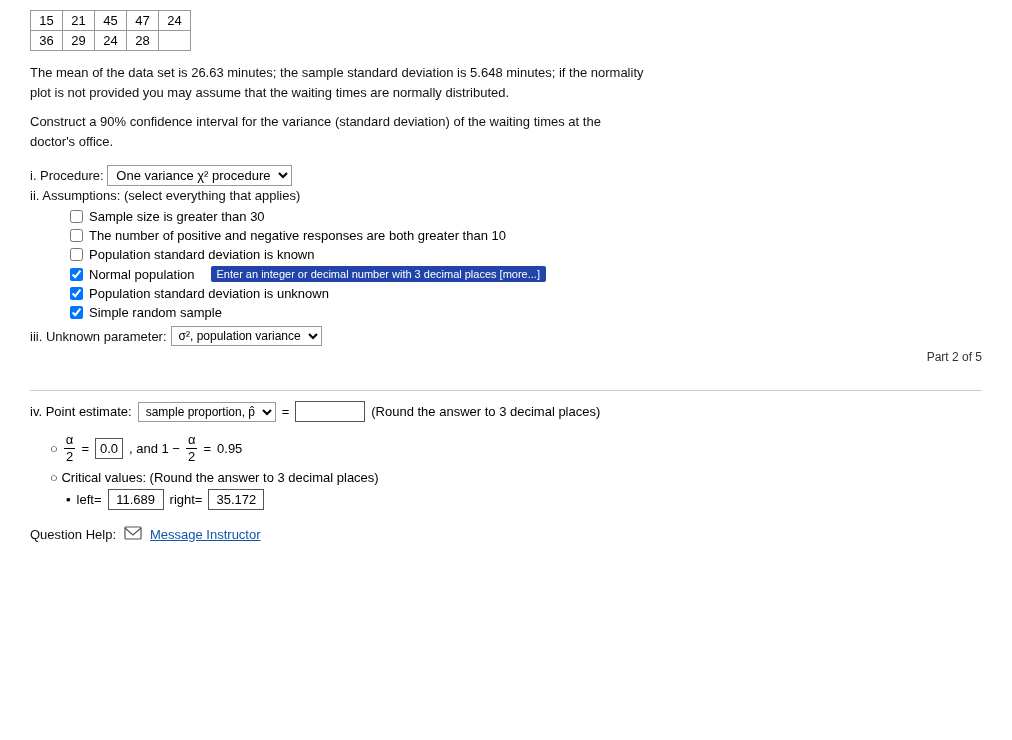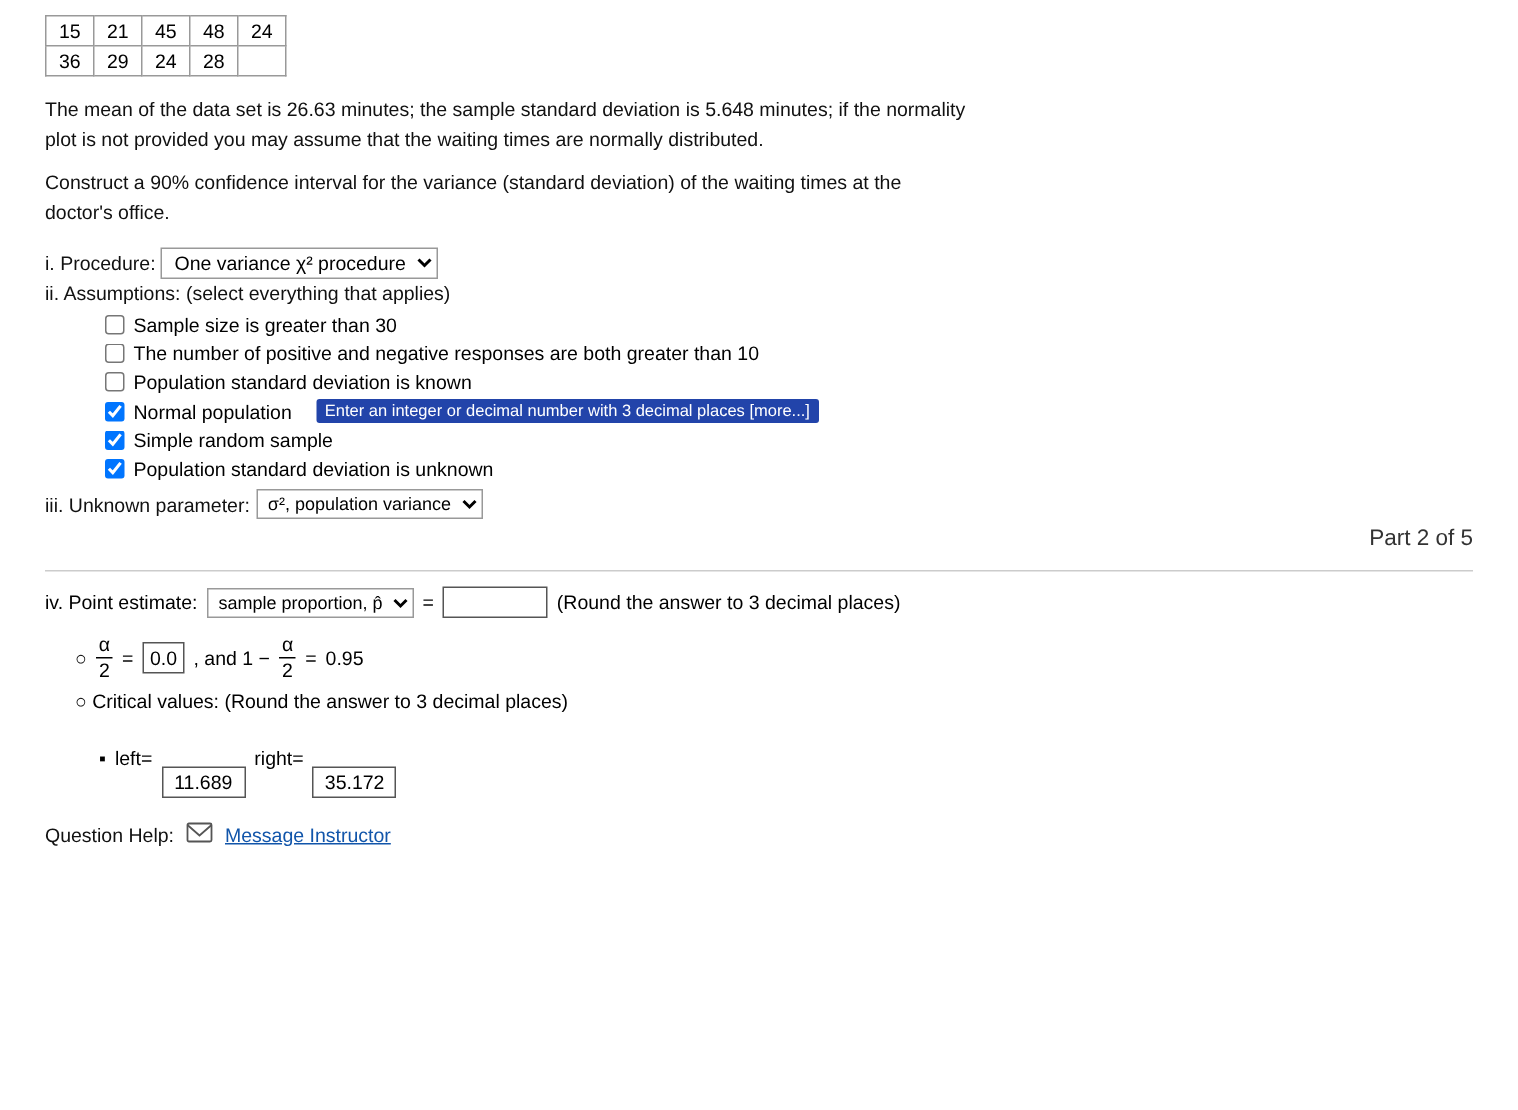--- a/index.html
+++ b/index.html
@@ -93,23 +93,23 @@
       gap: 4px;
     }
     .unknown-param select {
       font-size: 12px;
       border: 1px solid #999;
       background: #fff;
       padding: 1px 3px;
     }
     .part-label {
       text-align: right;
-      font-size: 15px;
+      font-size: 12px;
       color: #333;
-      margin-bottom: 3px;
+      margin-bottom: 16px;
     }
     .divider {
       border: none;
       border-top: 1px solid #ccc;
       margin: 10px 0;
     }
     .point-estimate-row {
       display: flex;
       align-items: center;
       gap: 6px;
@@ -184,21 +184,20 @@
       gap: 6px;
       font-size: 13px;
       margin-left: 36px;
     }
     .critical-values-row input[type="text"] {
       width: 56px;
       border: 1px solid #555;
       padding: 2px 4px;
       font-size: 13px;
       text-align: center;
-      margin-top: 32px;
     }
     .question-help {
       display: flex;
       align-items: center;
       gap: 8px;
       font-size: 13px;
       margin-top: 16px;
       color: #111;
     }
     .msg-icon {
@@ -225,21 +224,21 @@
 <body>
 
 <div class="page-container">
 
   <table class="top-table">
     <tbody>
       <tr>
         <td>15</td>
         <td>21</td>
         <td>45</td>
-        <td>48</td>
+        <td>47</td>
         <td>24</td>
       </tr>
       <tr>
         <td>36</td>
         <td>29</td>
         <td>24</td>
         <td>28</td>
         <td></td>
       </tr>
     </tbody>
@@ -284,26 +283,26 @@
     </div>
 
     <div class="checkbox-item">
       <input type="checkbox" checked="" style="">
       <span>Normal population</span>
       <span class="tooltip-box">Enter an integer or decimal number with 3 decimal places [more...]</span>
     </div>
 
     <div class="checkbox-item">
       <input type="checkbox" checked="" style="">
+      <span>Population standard deviation is unknown</span>
+    </div>
+
+    <div class="checkbox-item">
+      <input type="checkbox" checked="" style="">
       <span>Simple random sample</span>
-    </div>
-
-    <div class="checkbox-item">
-      <input type="checkbox" checked="" style="">
-      <span>Population standard deviation is unknown</span>
     </div>
   </div>
 
   <div class="unknown-param">
     <span>iii. Unknown parameter:</span>
     <select>
       <option>σ², population variance</option>
       <option>σ, population std dev</option>
     </select>
   </div>

